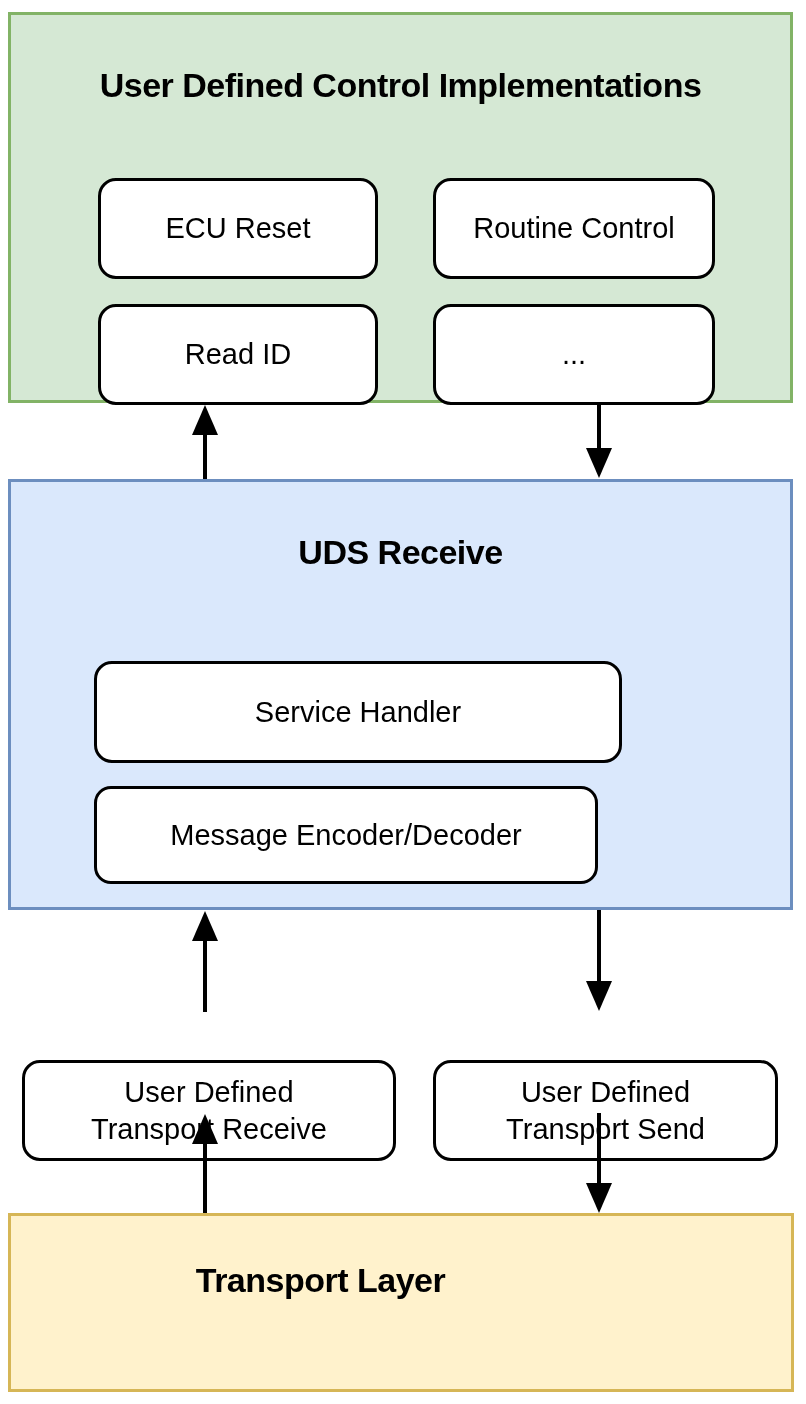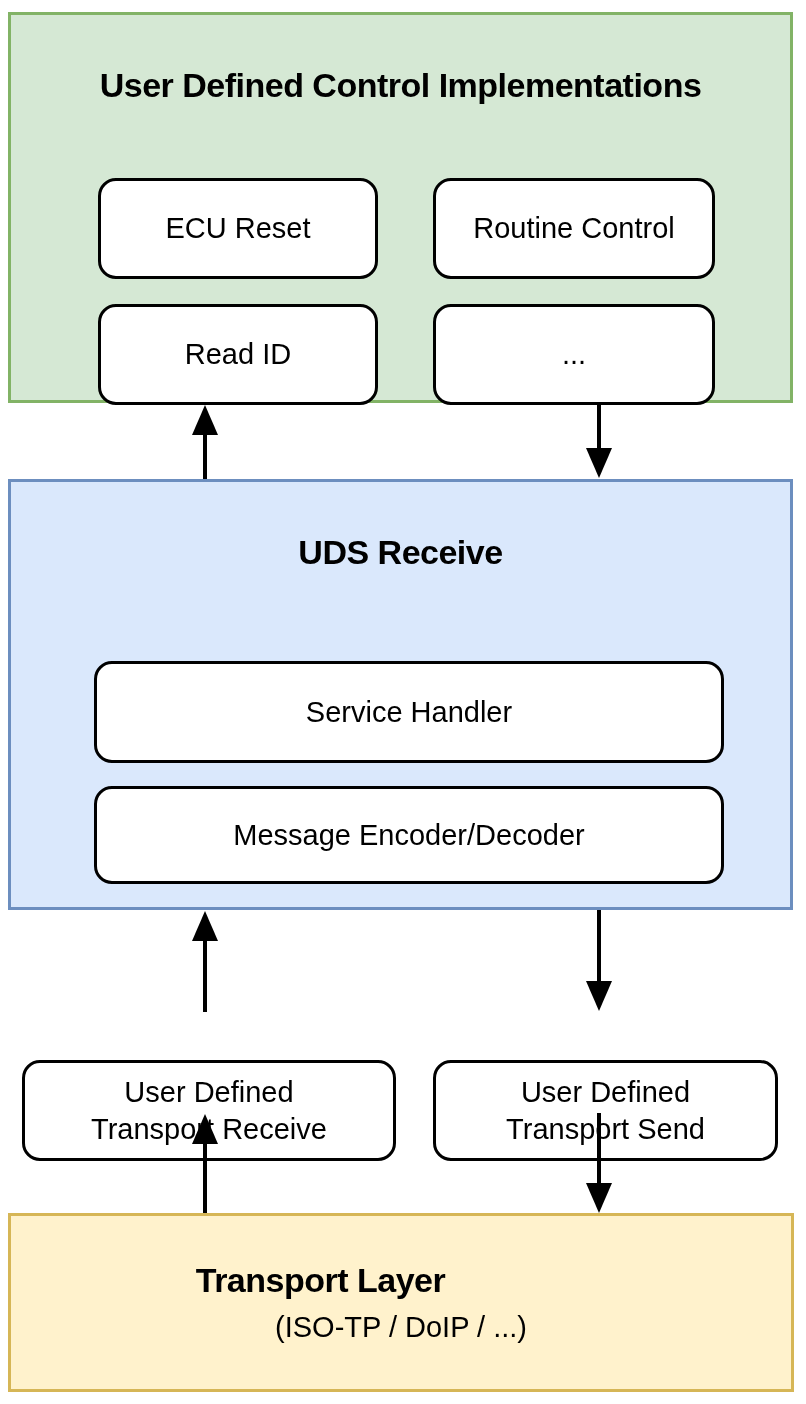--- a/index.html
+++ b/index.html
@@ -51,31 +51,30 @@
   <div class="node" style="left:98px;top:130px;width:280px;height:101px;">ECU Reset</div>
   <div class="node" style="left:433px;top:130px;width:282px;height:101px;">Routine Control</div>
   <div class="node" style="left:98px;top:256px;width:280px;height:101px;">Read ID</div>
   <div class="node" style="left:433px;top:256px;width:282px;height:101px;">...</div>
 
   <div class="arrow up" style="left:203px;top:434px;height:45px;"></div>
   <div class="arrow down" style="left:597px;top:404px;height:45px;"></div>
 
   <section class="panel blue" style="left:8px;top:479px;width:785px;height:431px;"></section>
   <div class="layer-title" style="top:527px;">UDS Receive</div>
-  <div class="node" style="left:94px;top:613px;width:630px;height:102px;text-align:center;">Service Handler</div>
-  <div class="node" style="left:94px;top:738px;width:630px;height:98px;">Message Encoder/Decoder</div>
+  <div class="node" style="left:94px;top:613px;width:528px;height:102px;text-align:center;">Service Handler</div>
+  <div class="node" style="left:94px;top:738px;width:504px;height:98px;border-radius:17px;">Message Encoder/Decoder</div>
 
   <div class="arrow up" style="left:203px;top:940px;height:72px;"></div>
   <div class="arrow down" style="left:597px;top:910px;height:72px;"></div>
 
   <div class="node" style="left:22px;top:1012px;width:374px;height:101px;">User Defined
 Transport Receive</div>
   <div class="node" style="left:433px;top:1012px;width:345px;height:101px;">User Defined
 Transport Send</div>
 
   <div class="arrow up" style="left:203px;top:1143px;height:71px;"></div>
   <div class="arrow down" style="left:597px;top:1113px;height:71px;"></div>
 
   <section class="panel yellow" style="left:8px;top:1213px;width:786px;height:179px;"></section>
   <div class="layer-title" style="top:1256px;width:625px;height:48px;line-height:48px;">Transport Layer</div>
-  <div class="layer-sub" style="top:1305px;">(ISO-TP / DoIP / ...)</div>
 
 </div>
 
 </body></html>

